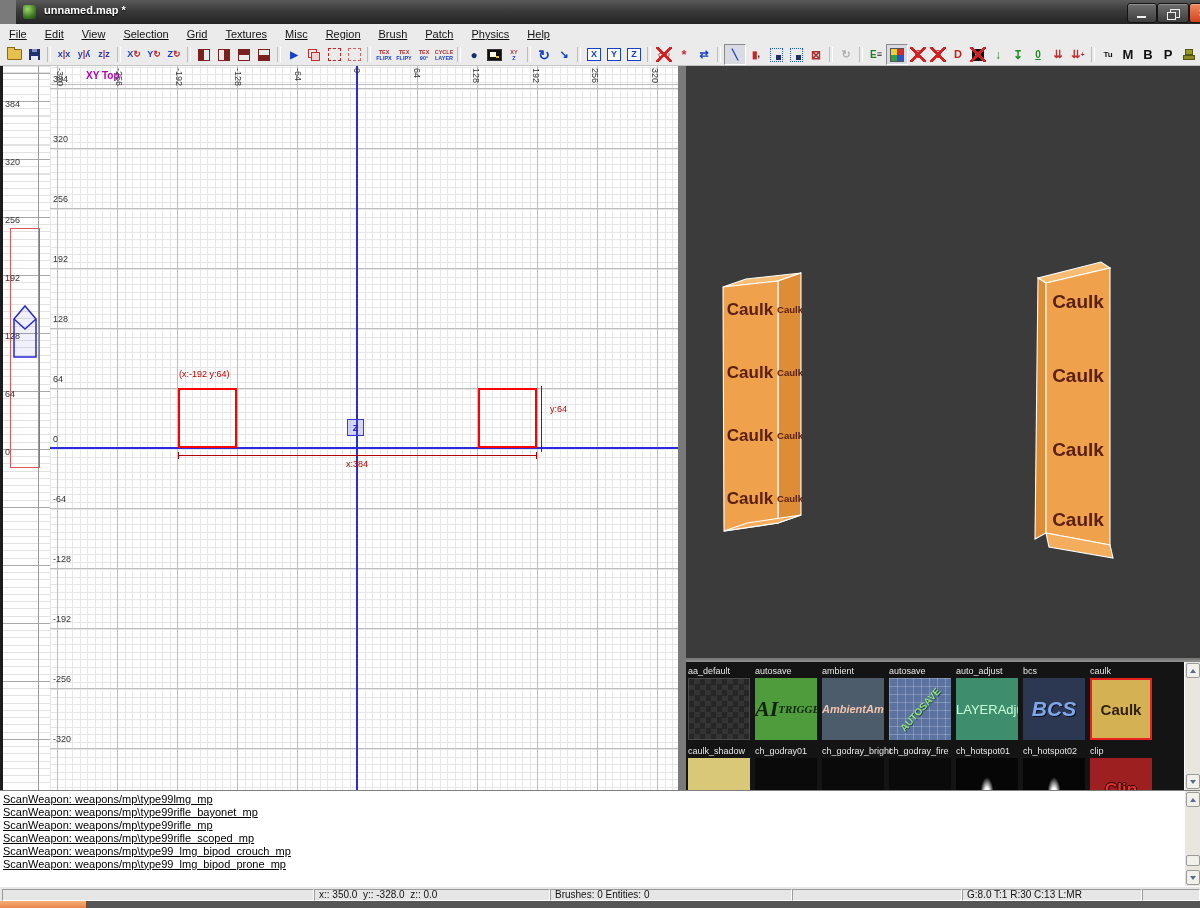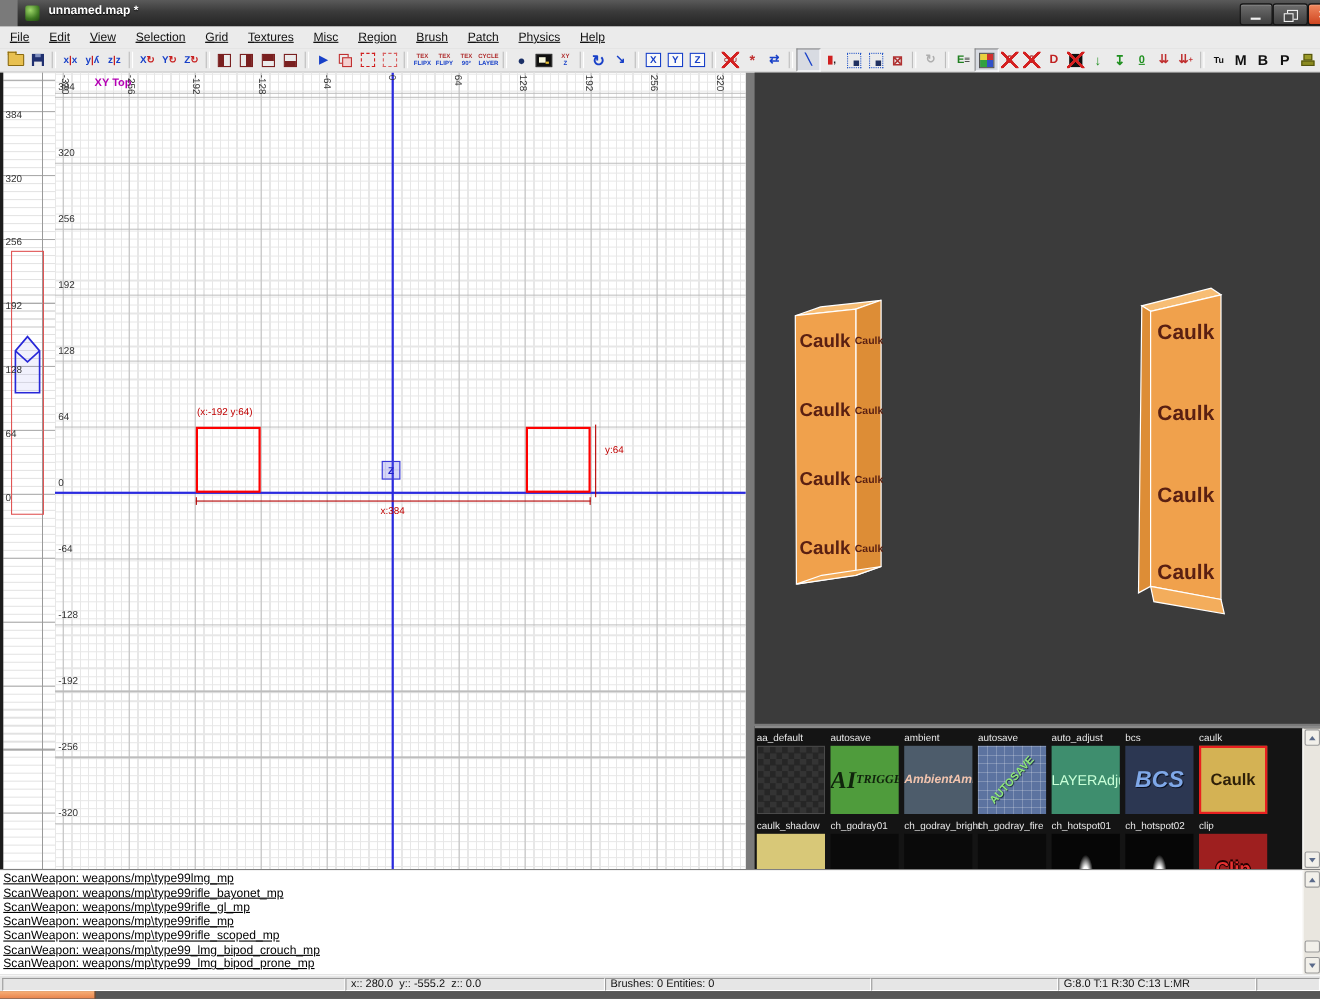--- a/index.html
+++ b/index.html
@@ -525,40 +525,39 @@
         <div class="tex-thumb tx-clip">
           <div class="l0">Clip</div>
         </div>
       </div>
     </div>
 
   <div id="console">
     <div id="con-lines" style="padding-top:2px;">
         <div class="con-line">ScanWeapon: weapons/mp\type99lmg_mp</div>
         <div class="con-line">ScanWeapon: weapons/mp\type99rifle_bayonet_mp</div>
-        <div class="con-line">ScanWeapon: weapons/mp\type99rifle_gl_mp</div>
         <div class="con-line">ScanWeapon: weapons/mp\type99rifle_mp</div>
         <div class="con-line">ScanWeapon: weapons/mp\type99rifle_scoped_mp</div>
         <div class="con-line">ScanWeapon: weapons/mp\type99_lmg_bipod_crouch_mp</div>
         <div class="con-line">ScanWeapon: weapons/mp\type99_lmg_bipod_prone_mp</div>
       </div>
     <div class="sbar" style="right:0;top:0;width:15px;height:95px;">
       <div class="sb-btn" style="top:1px;">
           <div class="tri up"></div>
         </div>
       <div class="sb-thumb" style="top:64px;"></div>
       <div class="sb-btn" style="bottom:1px;">
           <div class="tri down"></div>
         </div>
     </div>
   </div>
 
   <div id="statusbar">
     <div class="sb-panel" style="left:2px;width:302px;"></div>
-    <div class="sb-panel" style="left:314px;width:226px;">x:: 280.0  y:: -555.2  z:: 0.0</div>
+    <div class="sb-panel" style="left:314px;width:226px;">x:: 350.0  y:: -328.0  z:: 0.0</div>
     <div class="sb-panel" style="left:550px;width:232px;">Brushes: 0 Entities: 0</div>
     <div class="sb-panel" style="left:792px;width:160px;"></div>
     <div class="sb-panel" style="left:962px;width:170px;">G:8.0 T:1 R:30 C:13 L:MR</div>
     <div class="sb-panel" style="left:1142px;width:48px;"></div>
   </div>
 
   <div id="taskbar">
     <div id="start-frag"></div>
   </div>
 

